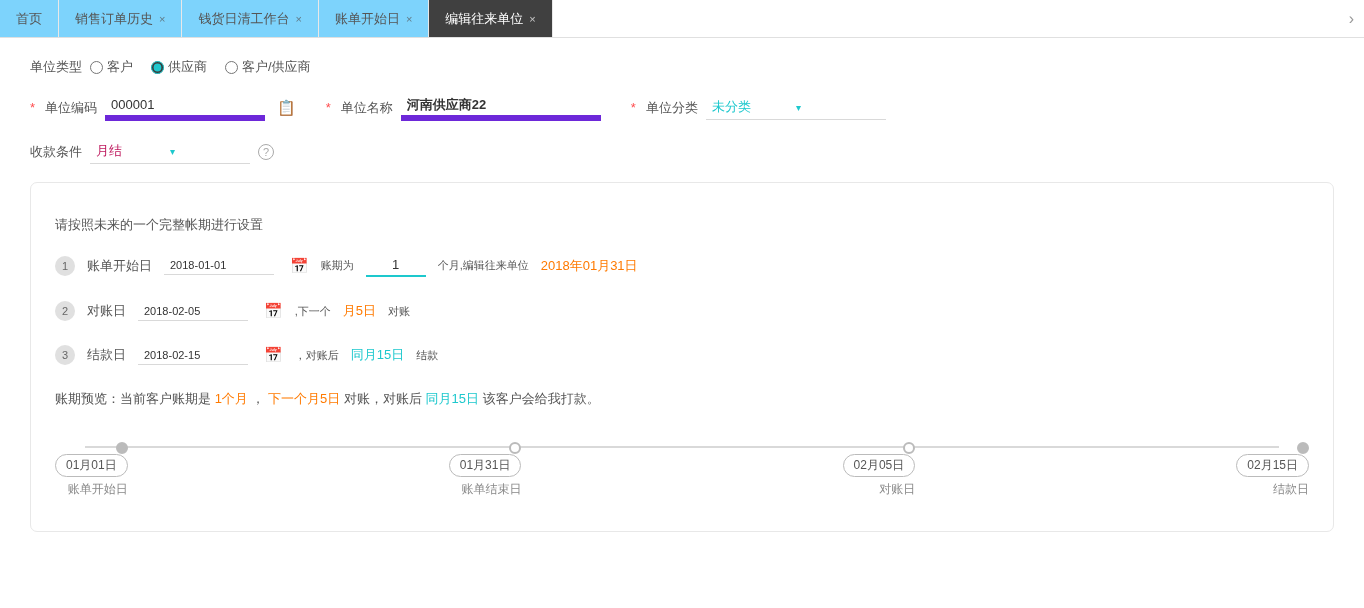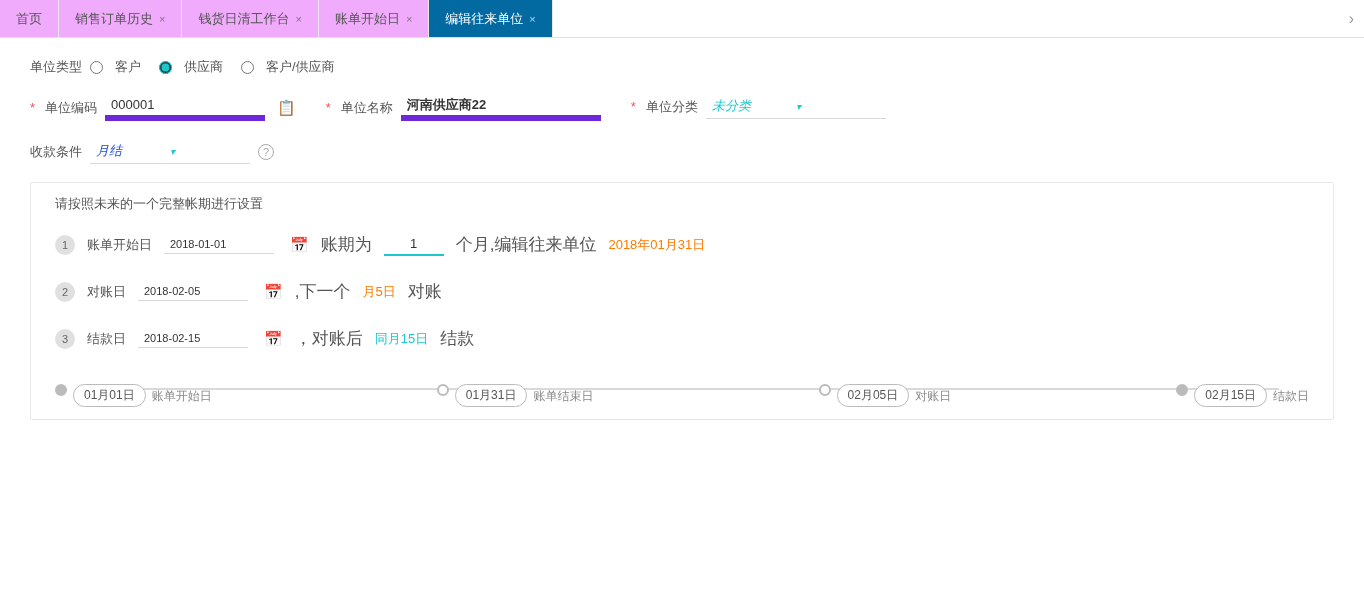--- a/index.html
+++ b/index.html
@@ -16,24 +16,24 @@
     .tab {
       display: flex;
       align-items: center;
       padding: 0 16px;
       cursor: pointer;
       border-right: 1px solid #e8e8e8;
       font-size: 13px;
       color: #555;
       gap: 6px;
       white-space: nowrap;
-      background: #f0abfc;
+      background: #7dd3fc;
     }
     .tab.active {
-      background: #0369a1;
+      background: #404040;
       color: #fff;
     }
     .tab .close-x {
       font-size: 11px;
       opacity: 0.7;
       cursor: pointer;
     }
     .tab-more {
       display: flex;
       align-items: center;
@@ -47,21 +47,21 @@
     
     .main-content {
       padding: 20px 30px;
       background: #fff;
       min-height: 570px;
     }
 
     
     .form-row {
       display: flex;
-      align-items: flex-start;
+      align-items: center;
       margin-bottom: 18px;
       gap: 30px;
     }
     .form-field {
       display: flex;
       align-items: center;
       gap: 8px;
     }
     .form-field label {
       color: #555;
@@ -85,61 +85,60 @@
 
     
     .radio-group {
       display: flex;
       align-items: center;
       gap: 18px;
     }
     .radio-item {
       display: flex;
       align-items: center;
-      gap: 12px;
+      gap: 4px;
       cursor: pointer;
     }
     .radio-item input[type=radio] {
       accent-color: #1dc8cd;
       cursor: pointer;
     }
 
     
     .dropdown-field {
       display: flex;
       align-items: center;
       border-bottom: 1px solid #d9d9d9;
       padding: 3px 6px;
       min-width: 150px;
       cursor: pointer;
       position: relative;
     }
     .dropdown-field span {
       flex: 1;
       color: #1dc8cd;
-      font-style: italic;
     }
     .dropdown-arrow {
       color: #aaa;
       font-size: 10px;
     }
 
     
     .calendar-icon {
       color: #aaa;
       font-size: 15px;
       cursor: pointer;
       margin-left: 4px;
     }
 
     
     .section-box {
       border: 1px solid #e8e8e8;
-      border-radius: 2px;
-      padding: 12px 24px;
+      border-radius: 7px;
+      padding: 33px 24px;
       margin-bottom: 16px;
     }
     .section-title {
       font-size: 13px;
       color: #555;
       margin-bottom: 20px;
     }
 
     
     .setting-row {
@@ -181,21 +180,21 @@
       padding: 3px 6px;
       font-size: 13px;
       outline: none;
       color: #333;
       background: transparent;
       width: 60px;
       text-align: center;
     }
     .text-orange { color: #ff7a00; }
     .text-teal { color: #1dc8cd; }
-    .text-normal { color: #555; font-size: 17px; }
+    .text-normal { color: #555; font-size: 11px; }
 
     
     .preview-text {
       font-size: 13px;
       color: #555;
       margin-bottom: 22px;
       line-height: 1.6;
     }
     .preview-text .highlight-orange { color: #ff7a00; font-weight: 500; }
     .preview-text .highlight-teal { color: #1dc8cd; font-weight: 500; }
@@ -218,23 +217,22 @@
     }
     .timeline-items {
       display: flex;
       justify-content: space-between;
       width: 100%;
       position: relative;
       z-index: 1;
     }
     .timeline-item {
       display: flex;
-      flex-direction: row;
-      align-items: flex-start;
-      gap: 6px;
+      flex-direction: column;
+      align-items: flex-end;
     }
     .timeline-dot {
       width: 12px;
       height: 12px;
       border-radius: 50%;
       background: #fff;
       border: 2px solid #bbb;
     }
     .timeline-dot.start { background: #bbb; }
     .timeline-dot.end { background: #bbb; }
@@ -334,21 +332,21 @@
         <span>未分类</span>
         <span class="dropdown-arrow">▾</span>
       </div>
     </div>
   </div>
 
   <div class="form-row">
     <div class="form-field">
       <label>收款条件</label>
       <div class="dropdown-field" style="width:160px;">
-        <span style="color:#1d4ed8;">月结</span>
+        <span style="color:#be185d;">月结</span>
         <span class="dropdown-arrow">▾</span>
       </div>
       <span class="help-icon">?</span>
     </div>
   </div>
 
   <div class="section-box">
     <div class="section-title">请按照未来的一个完整帐期进行设置</div>
 
     <div class="setting-row">
@@ -375,20 +373,29 @@
     <div class="setting-row">
       <div class="row-num">3</div>
       <label>结款日</label>
       <input class="date-input" type="text" value="2018-02-15" style="">
       <span class="calendar-icon">📅</span>
       <span class="text-normal">，对账后</span>
       <span class="text-teal">同月15日</span>
       <span class="text-normal">结款</span>
     </div>
 
+    <div class="preview-text">
+      <span>账期预览：当前客户账期是</span>
+      <span class="highlight-orange">1个月</span>
+      <span>，</span>
+      <span class="highlight-orange">下一个月5日</span>
+      <span>对账，对账后</span>
+      <span class="highlight-teal">同月15日</span>
+      <span>该客户会给我打款。</span>
+    </div>
 
     <div class="timeline-container">
       <div class="timeline-line"></div>
       <div class="timeline-items">
         <div class="timeline-item">
           <div class="timeline-dot start"></div>
           <div class="timeline-badge">01月01日</div>
           <div class="timeline-sub">账单开始日</div>
         </div>
         <div class="timeline-item">

